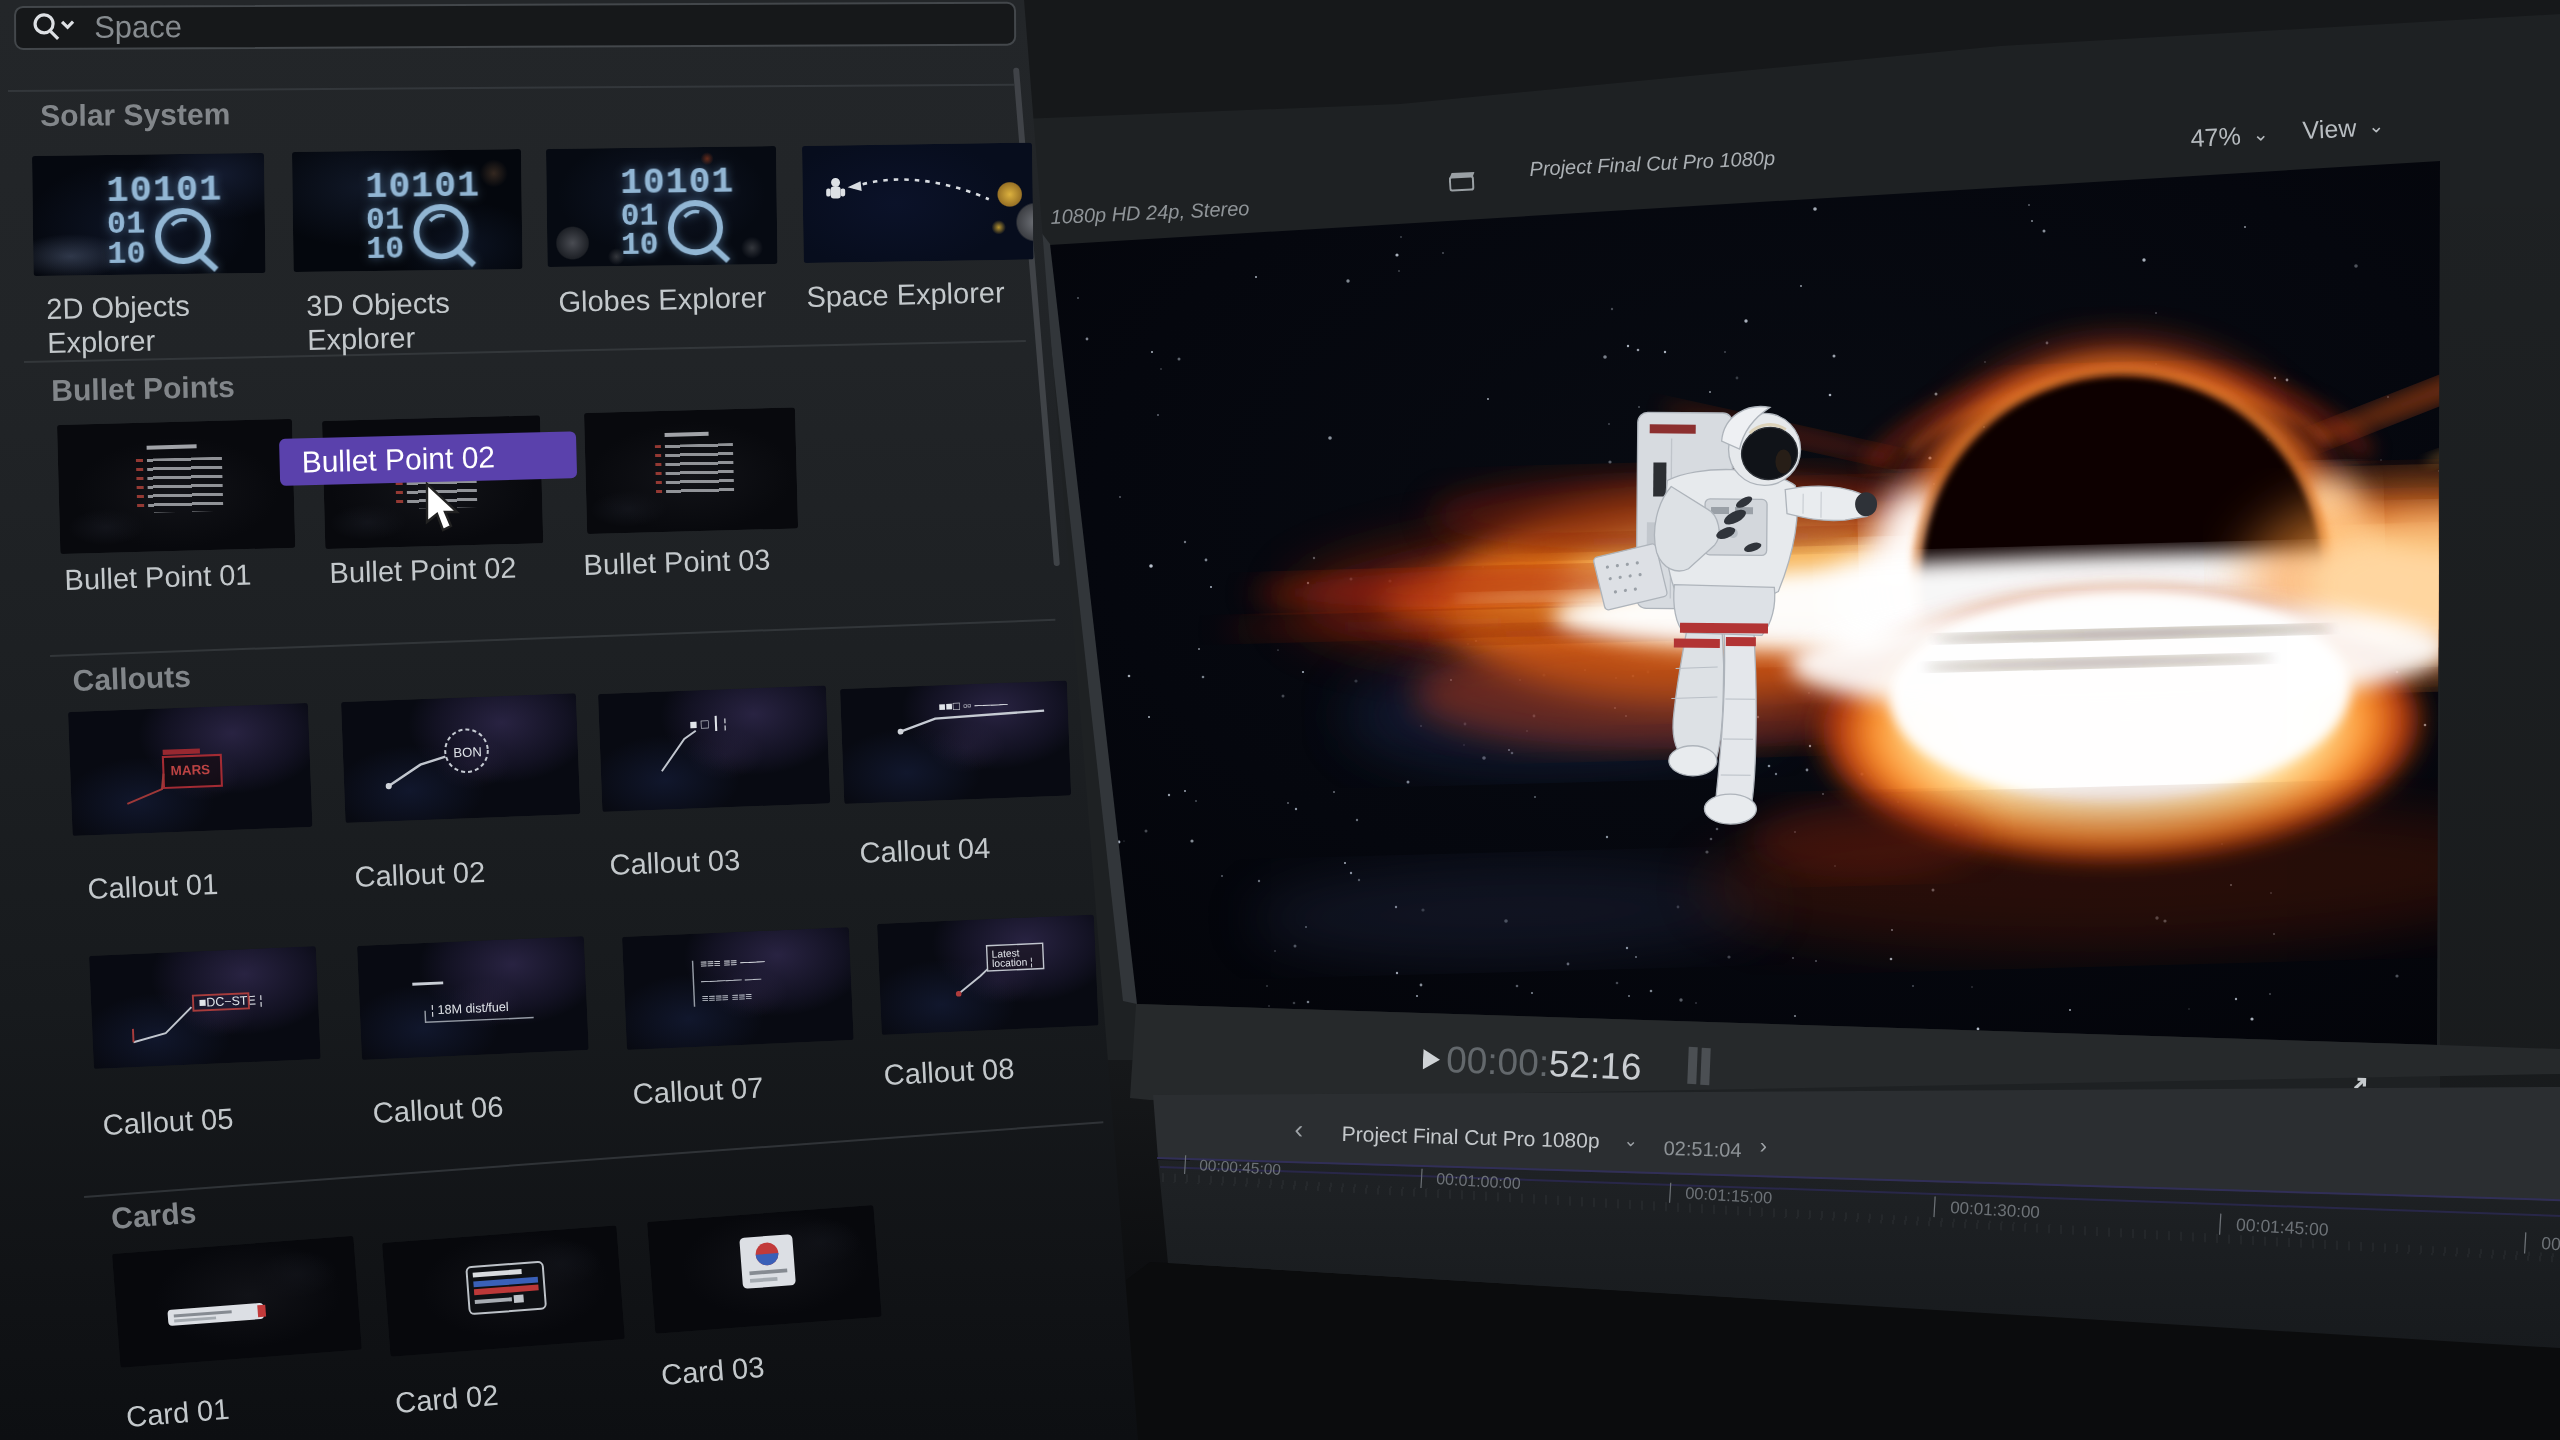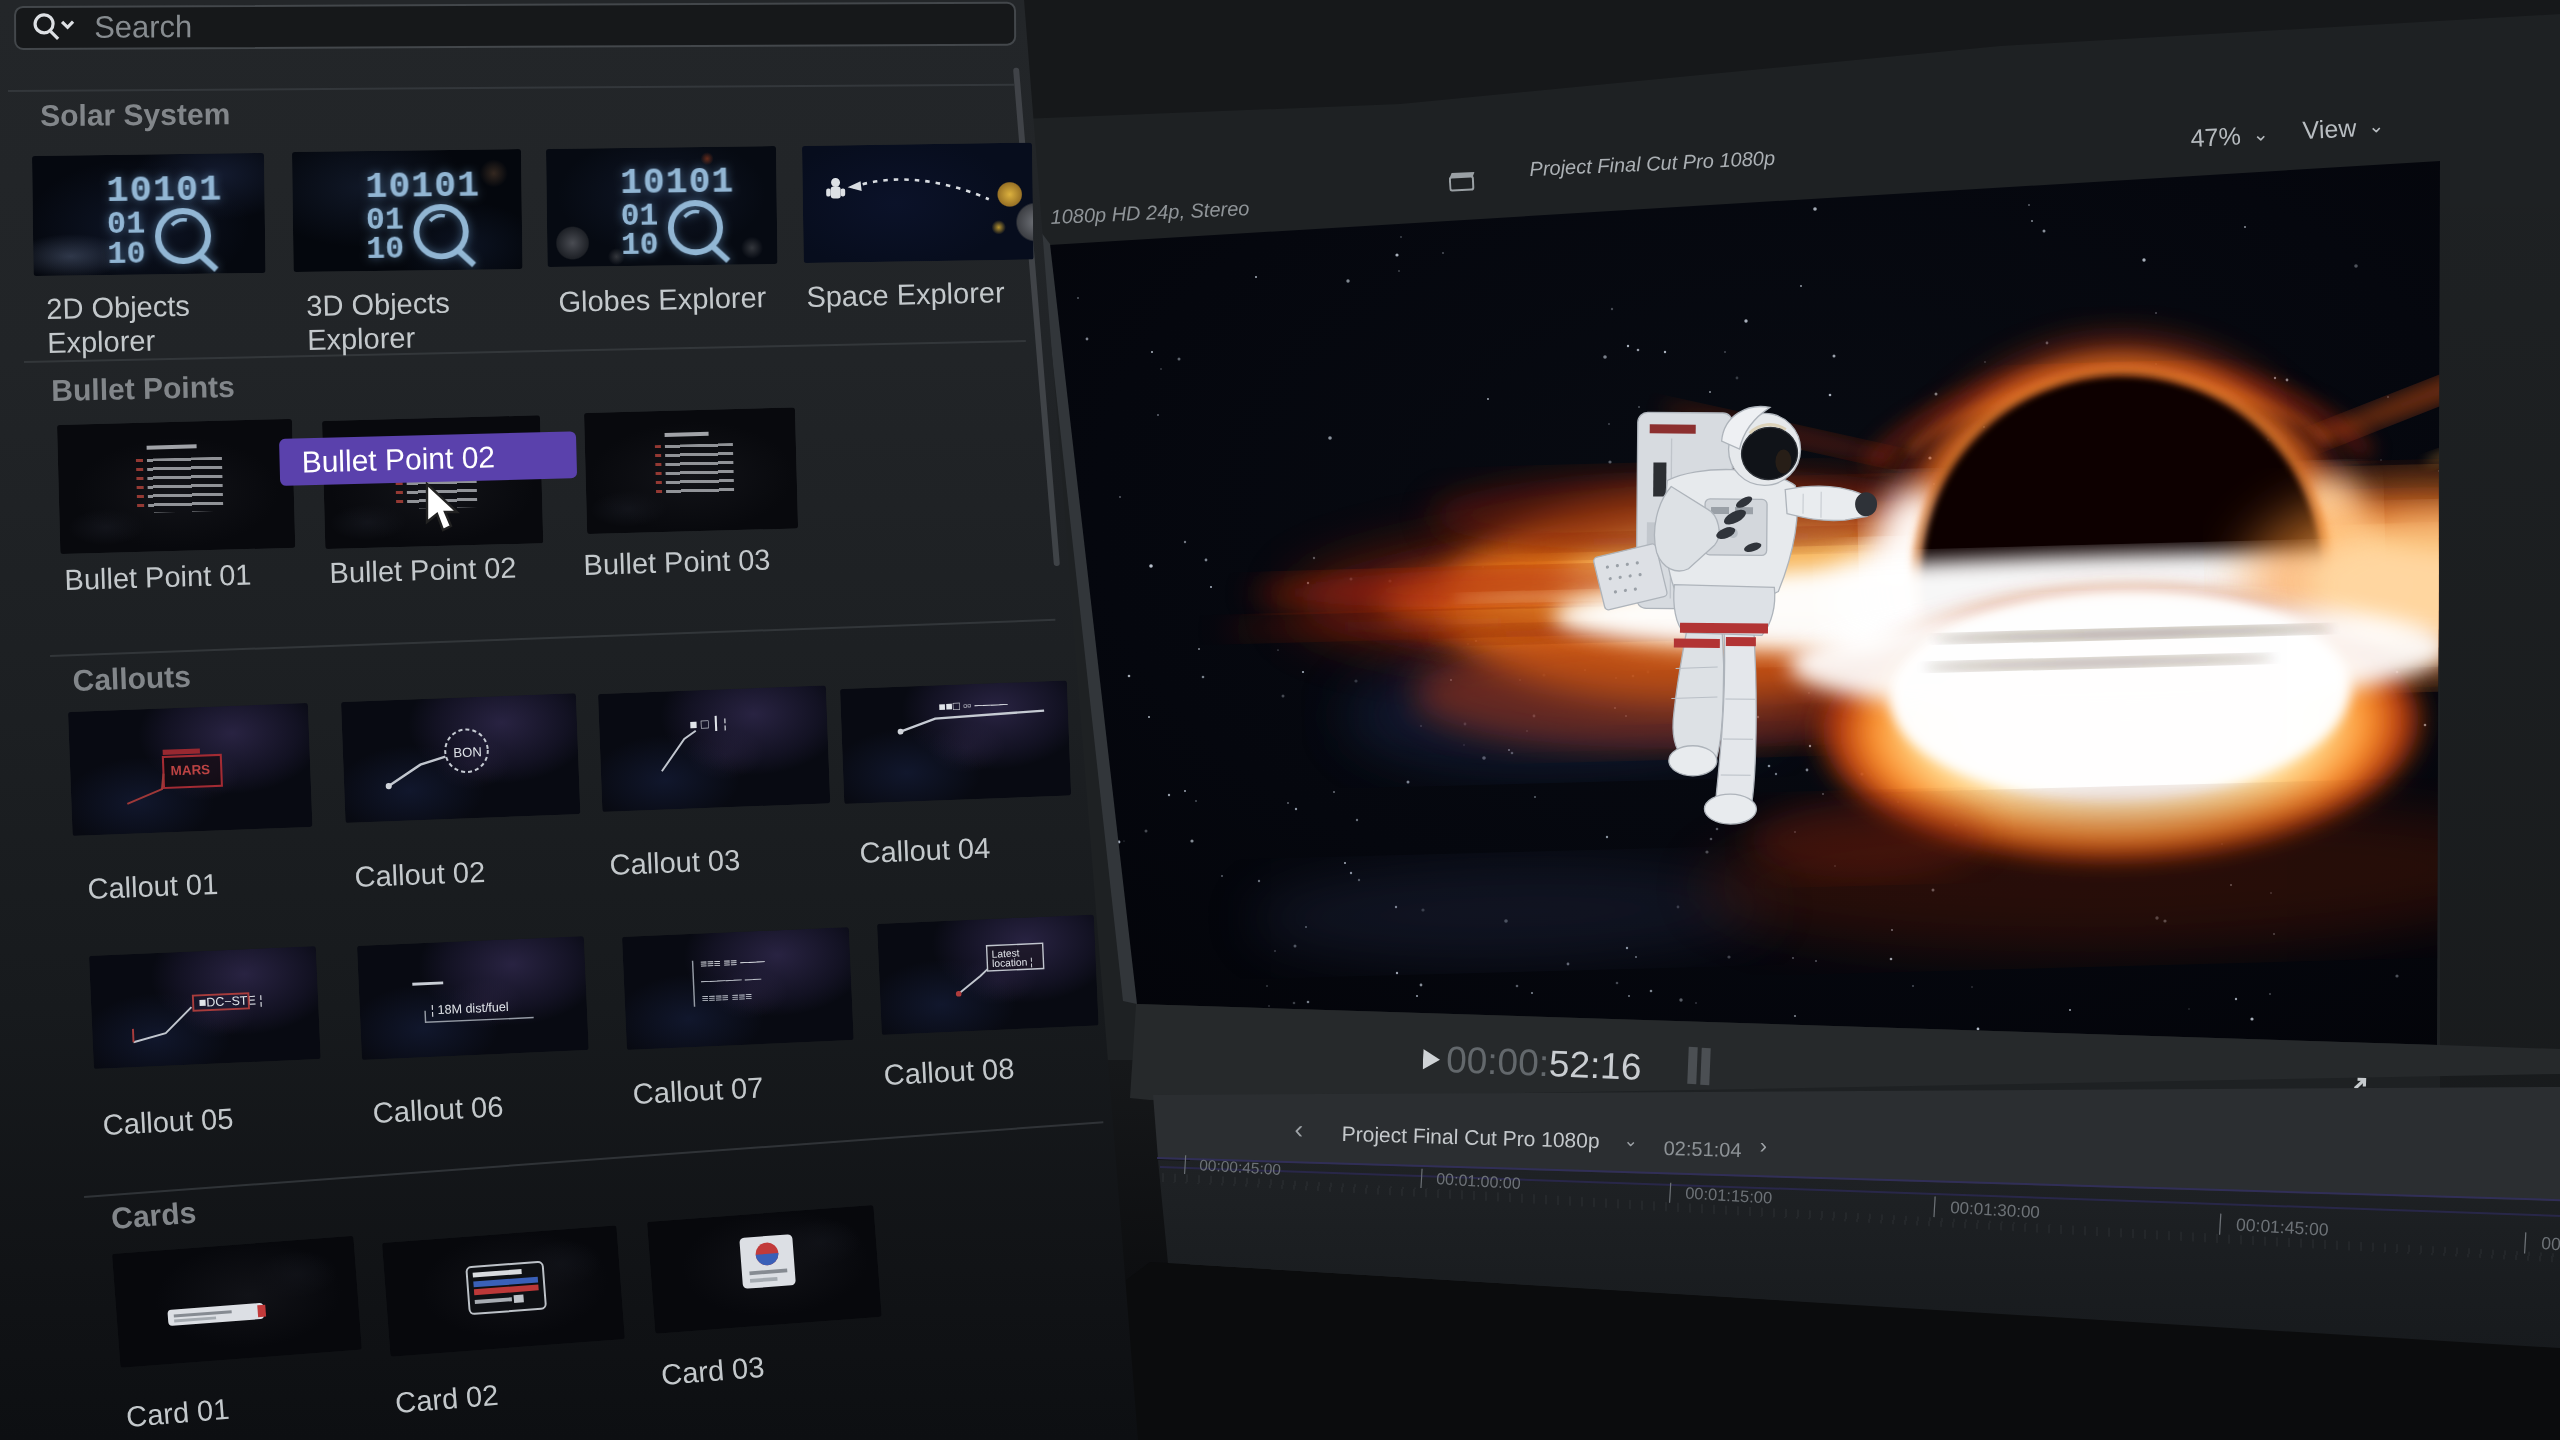--- a/index.html
+++ b/index.html
@@ -409,21 +409,21 @@
   </div>
 <div class="abs" style="left:1020px;top:140px;width:160px;height:900px;clip-path:polygon(18px 88px, 30px 104px, 117px 864px, 103px 861px);background:#32363a;"></div>
 <div class="abs" style="left:0;top:0;width:1140px;height:1440px;background:linear-gradient(180deg,#232629 0%,#212427 25%,#1c1f22 50%,#171a1d 70%,#111316 88%,#0d0f12 100%);clip-path:polygon(0 0, 1024px 0, 1138px 1440px, 0 1440px);"></div>
 <div class="abs" style="left:1013px;top:68px;width:6px;height:500px;border-radius:3px;background:#45494e;transform:rotate(-4.7deg);transform-origin:0 0;opacity:.85;"></div>
 <div class="abs" style="left:14px;top:6px;width:998px;height:40px;border:2px solid #43474b;border-radius:9px;background:#16181a;transform:rotate(-0.25deg);transform-origin:0 0;">
     <svg width="52" height="34" viewBox="0 0 52 34" style="position:absolute;left:14px;top:3px;">
       <circle cx="14" cy="13" r="9" fill="none" stroke="#dde0e4" stroke-width="3.2"></circle>
       <line x1="20.5" y1="20.5" x2="28" y2="28" stroke="#dde0e4" stroke-width="3.2"></line>
       <path d="M 32,11 l 5.5,5.5 5.5,-5.5" fill="none" stroke="#dde0e4" stroke-width="3.2"></path>
     </svg>
-    <div style="position:absolute;left:78px;top:2px;font-size:31px;color:#878c90;">Search</div>
+    <div style="position:absolute;left:78px;top:2px;font-size:31px;color:#878c90;">Space</div>
   </div>
 <div class="sep" style="left:8px;top:90px;width:1006px;transform:rotate(-0.36deg);opacity:.75;"></div>
 <div class="sep" style="left:24px;top:361px;width:1002px;transform:rotate(-1.2deg);opacity:.75;"></div>
 <div class="sep" style="left:50px;top:655px;width:1006px;transform:rotate(-2.06deg);opacity:.75;"></div>
 <div class="sep" style="left:84px;top:1196px;width:1022px;transform:rotate(-4.2deg);opacity:.75;"></div>
 <div class="hdr" style="left:40px;top:99px;transform:rotate(-0.5deg);">Solar System</div>
 <div class="hdr" style="left:51px;top:374px;transform:rotate(-1.3deg);">Bullet Points</div>
 <div class="hdr" style="left:72px;top:664px;transform:rotate(-2.1deg);">Callouts</div>
 <div class="hdr" style="left:110px;top:1202px;transform:rotate(-4.3deg);">Cards</div>
 <div class="thumb" style="left:32px;top:156px;width:232px;height:120px;background:radial-gradient(ellipse 80px 32px at 16% 84%, rgba(150,170,210,.28), transparent 70%),radial-gradient(ellipse 110px 60px at 80% 18%, rgba(34,46,80,.5), transparent 75%),radial-gradient(ellipse 140px 85px at 45% 60%, #0e1526, transparent 80%),#05080f;transform:rotate(-0.75deg);">

